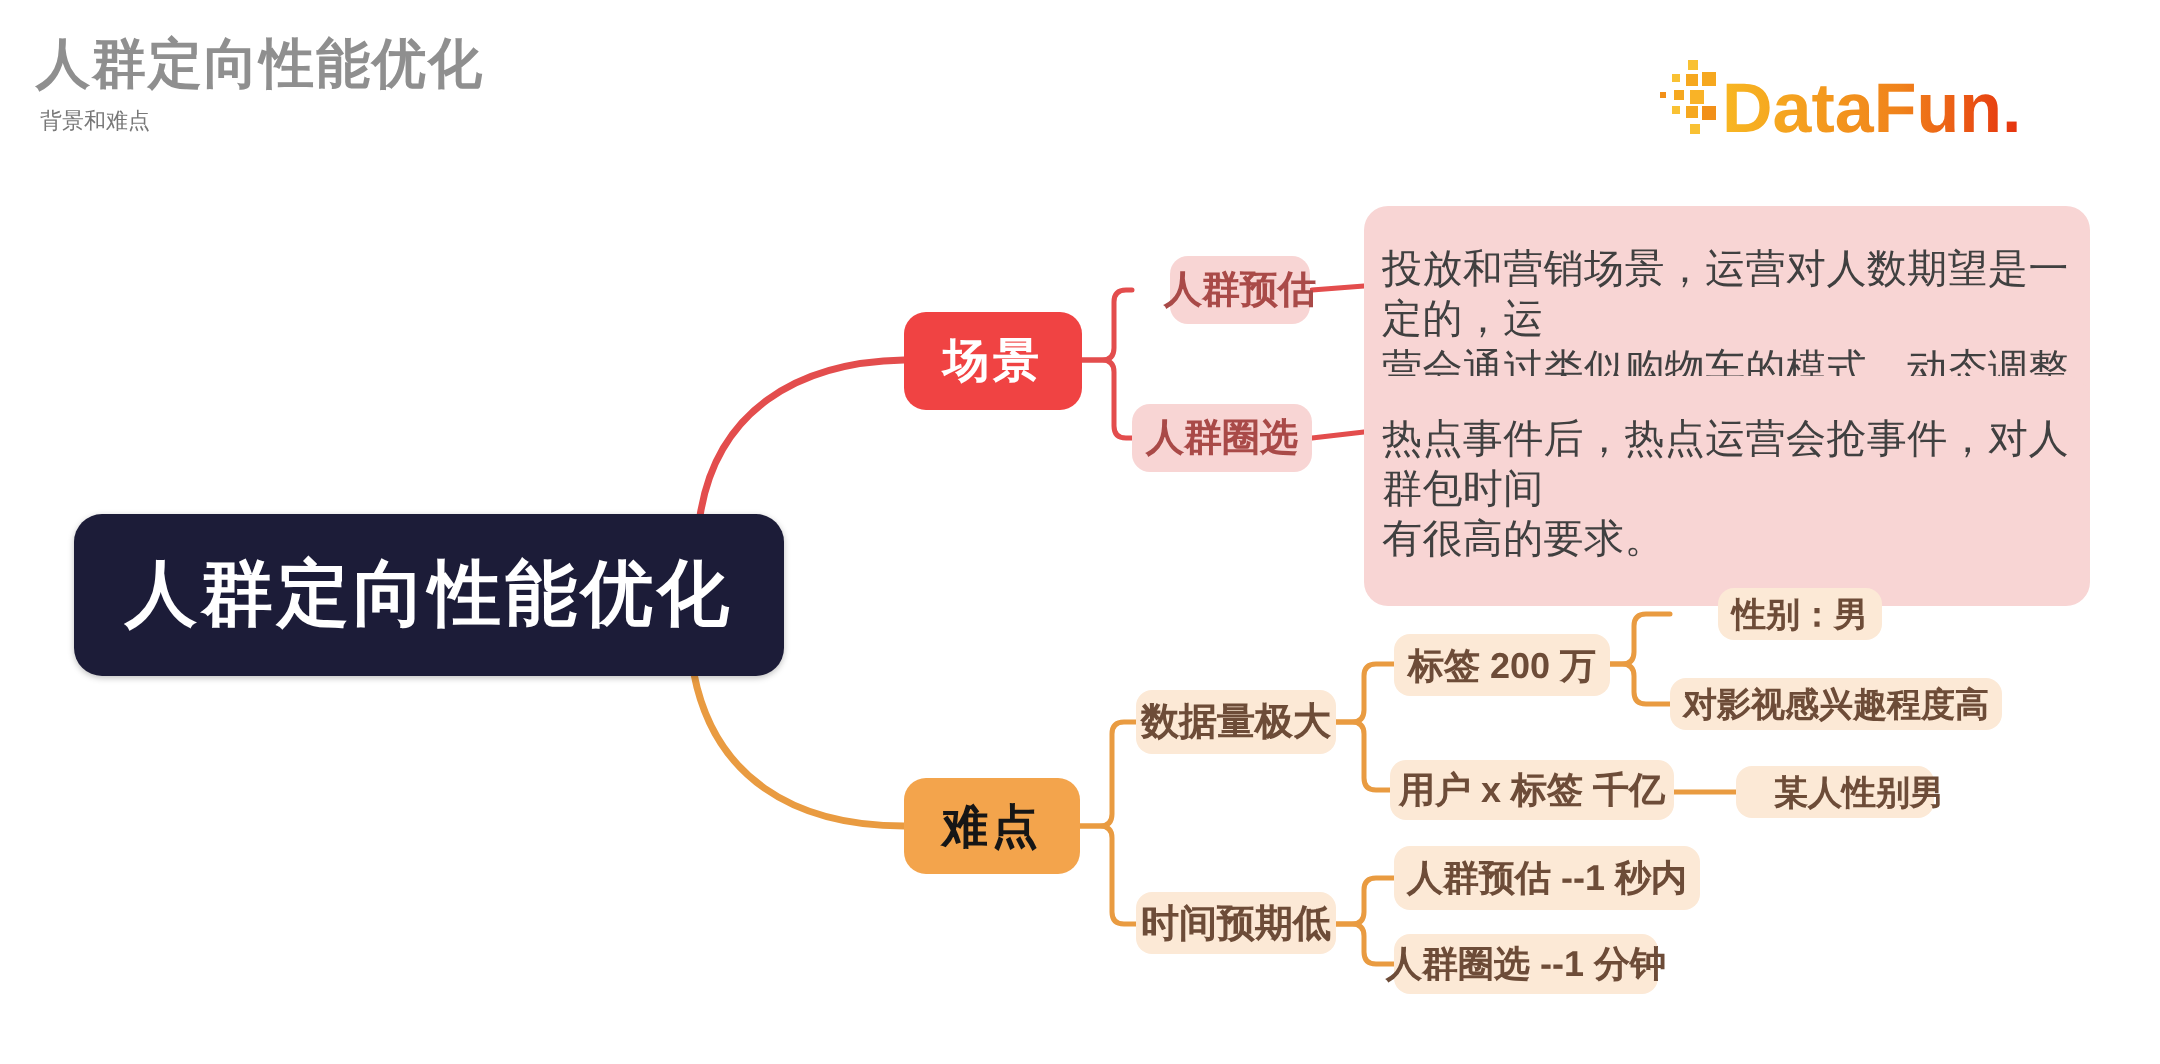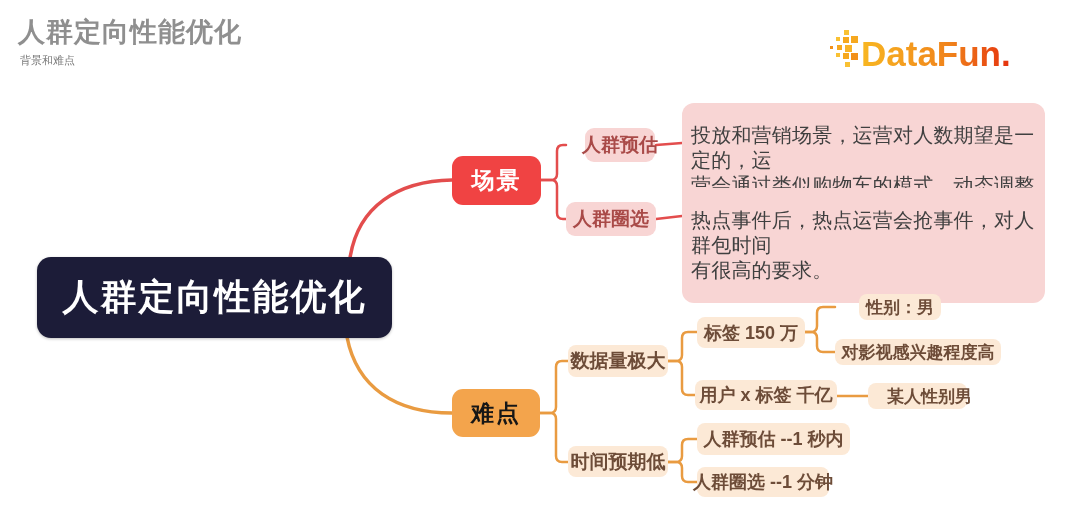--- a/index.html
+++ b/index.html
@@ -121,20 +121,20 @@
 <div class="mm leaf-pink n-est">人群预估</div>
 <div class="mm leaf-pink n-sel">人群圈选</div>
 <div class="desc-pink n-desc1">投放和营销场景，运营对人数期望是一定的，运
 营会通过类似购物车的模式，动态调整用户特
 征，调整后期望立即看到预计的人数。</div>
 <div class="desc-pink n-desc2">热点事件后，热点运营会抢事件，对人群包时间
 有很高的要求。</div>
 
 <div class="mm mm-diff">难点</div>
 <div class="mm leaf-cream n-dv">数据量极大</div>
-<div class="mm leaf-cream n-tag">标签 150 万</div>
+<div class="mm leaf-cream n-tag">标签 200 万</div>
 <div class="mm leaf-cream n-gen">性别：男</div>
 <div class="mm leaf-cream n-mov">对影视感兴趣程度高</div>
 <div class="mm leaf-cream n-ut">用户 x 标签 千亿</div>
 <div class="mm leaf-cream n-ex">某人性别男</div>
 <div class="mm leaf-cream n-te">时间预期低</div>
 <div class="mm leaf-cream n-e1s">人群预估 --1 秒内</div>
 <div class="mm leaf-cream n-s1m">人群圈选 --1 分钟</div>
 
 </body></html>

